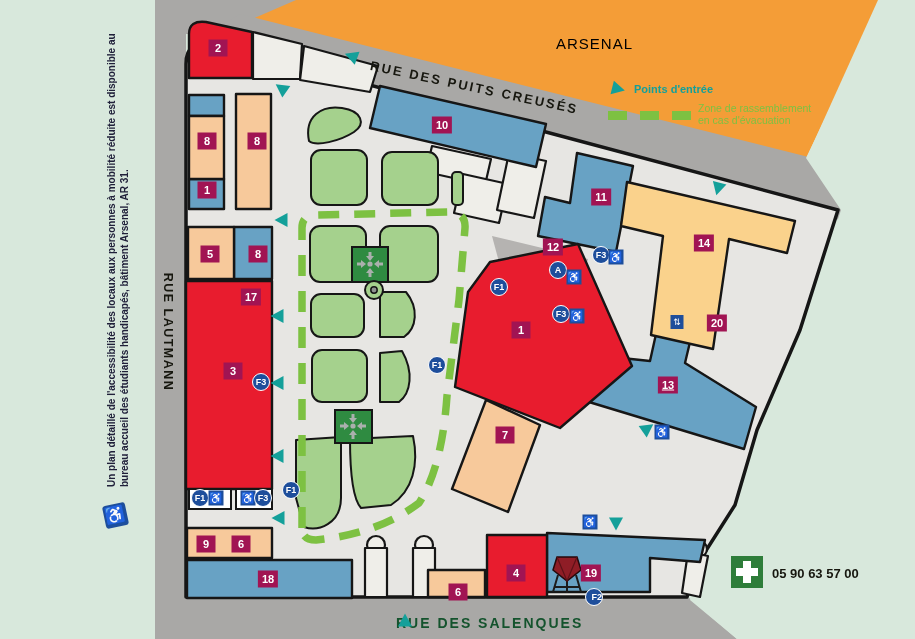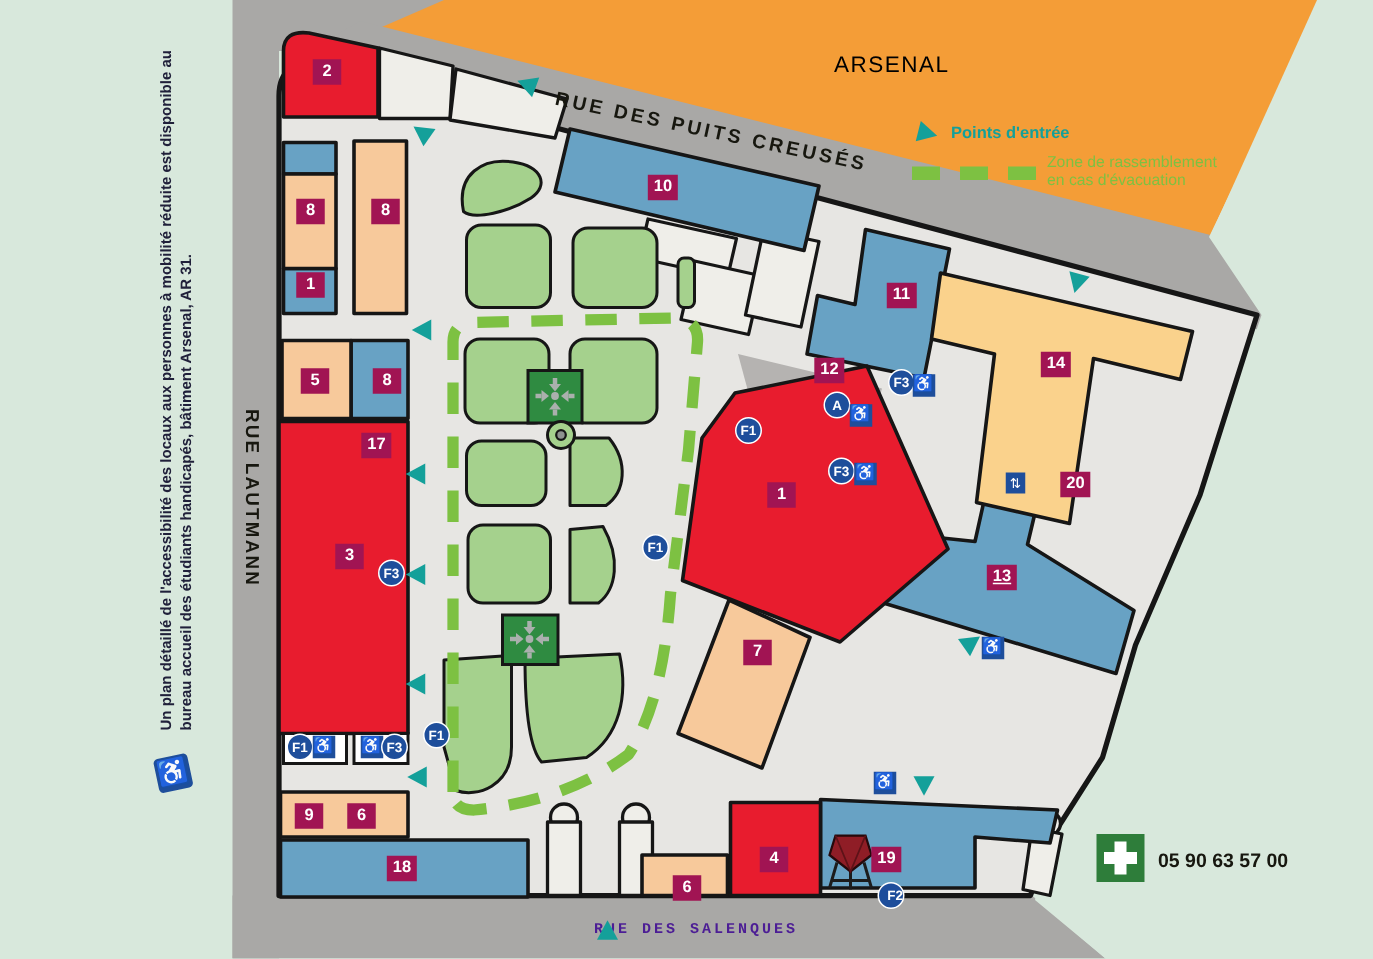--- a/index.html
+++ b/index.html
@@ -5,21 +5,21 @@
   html,body{margin:0;padding:0;background:#d8e8dc;}
   .stage{position:relative;width:915px;height:639px;overflow:hidden;
          font-family:"Liberation Sans",sans-serif;}
   .stage svg{position:absolute;left:0;top:0;}
   .ovl{position:absolute;white-space:nowrap;}
   
   .street-top{left:372px;top:58px;transform:rotate(12deg);transform-origin:0 0;
     font-weight:bold;font-size:13px;letter-spacing:2.2px;color:#17170f;}
   .street-left{left:168px;top:332px;transform:translate(-50%,-50%) rotate(90deg);
     font-weight:bold;font-size:12.5px;letter-spacing:1.5px;color:#17170f;}
-  .street-bottom{left:396px;top:615px;font-weight:bold;font-size:10px;letter-spacing:2px;color:#4c1d95;font-family:Liberation Mono, monospace;}
+  .street-bottom{left:396px;top:615px;font-weight:bold;font-size:14px;letter-spacing:2px;color:#14532d;}
   .arsenal{left:556px;top:35px;font-weight:normal;font-size:15px;letter-spacing:1px;color:#000000;}
   
   .legend-entry{left:612px;top:82px;display:flex;align-items:center;gap:9px;}
   .legend-entry .lbl{font-weight:bold;font-size:11px;color:var(--teal,#14a09a);}
   .tri-static{display:inline-block;width:0;height:0;border-style:solid;
     border-width:7px 0 7px 13px;border-color:transparent transparent transparent var(--teal,#14a09a);
     transform:rotate(14deg);}
   .legend-dashes{left:608px;top:111px;width:86px;height:9px;
     background:repeating-linear-gradient(90deg,var(--zone,#7dc142) 0 19px,transparent 19px 32px);}
   .legend-zone{left:698px;top:102px;font-weight:normal;font-size:10.5px;line-height:12px;

